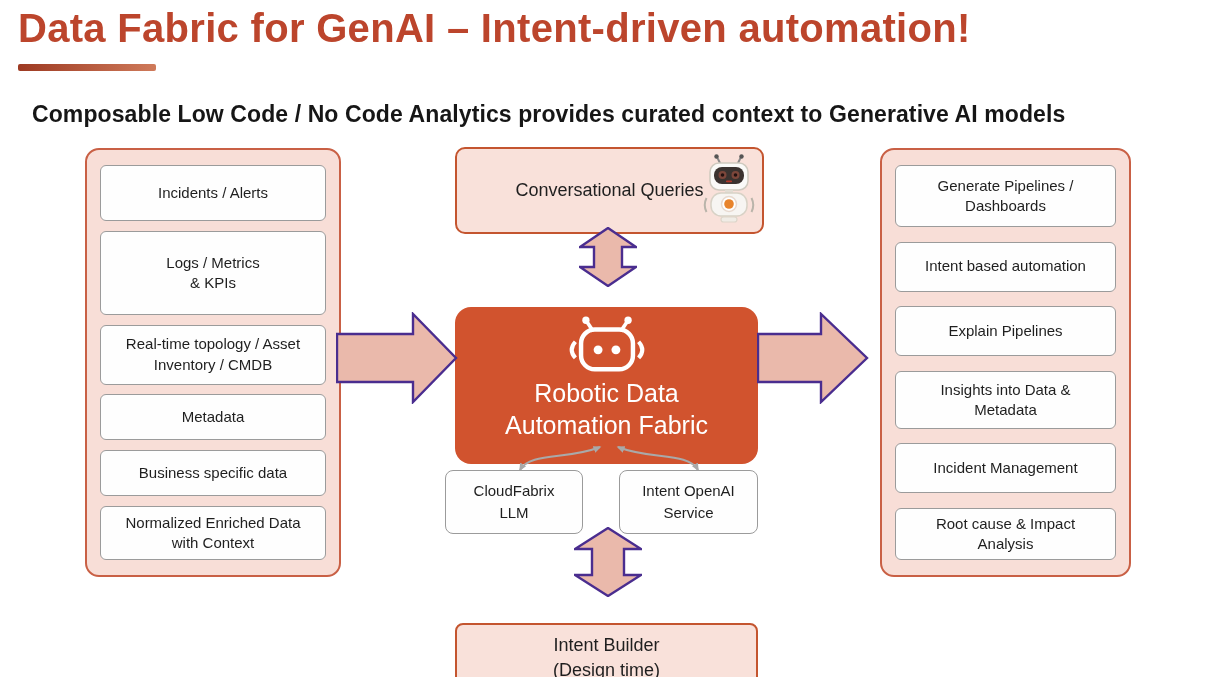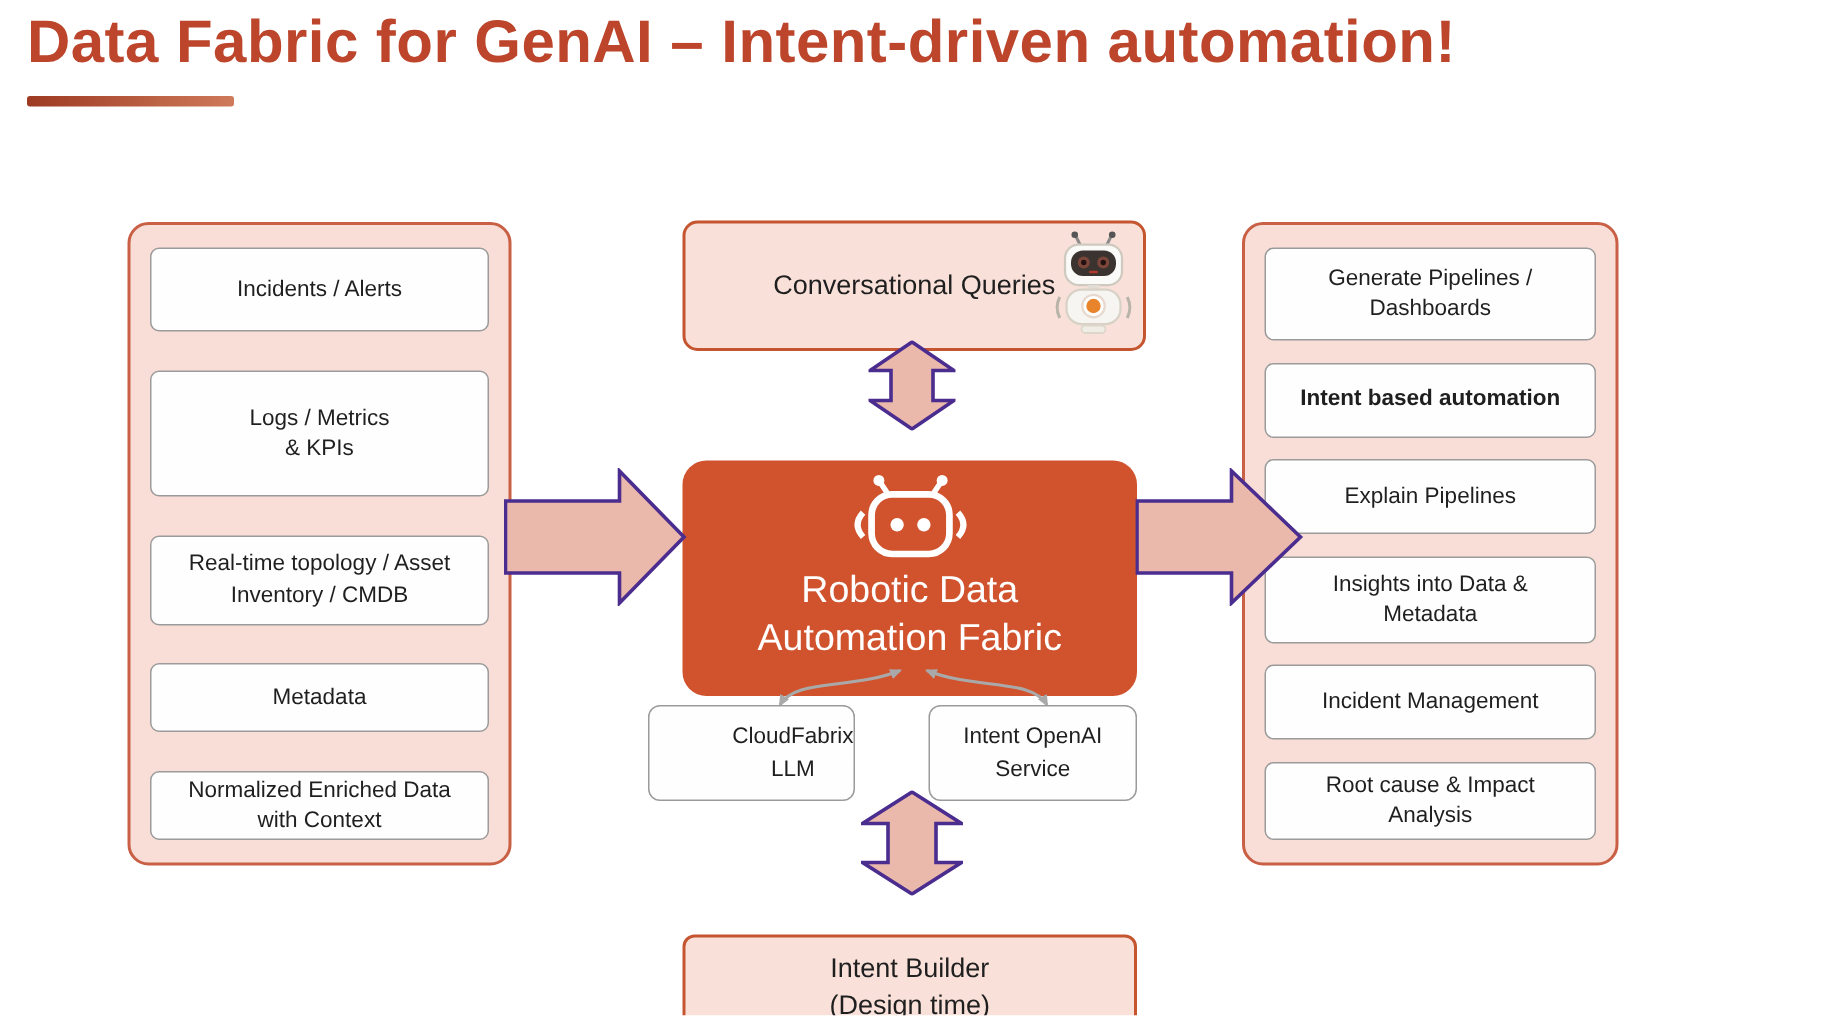--- a/index.html
+++ b/index.html
@@ -19,34 +19,34 @@
   .subtitle {
     position:absolute; left:32px; top:101px; font-size:23px; font-weight:700;
     color:#161616; letter-spacing:0.1px; white-space:nowrap;
   }
   .panel {
     position:absolute; background:#f8ded7; border:2px solid #c96045;
     border-radius:14px; display:flex; flex-direction:column;
     justify-content:space-between; padding:15px 13px;
   }
   .panel-left  { left:85px;  top:148px; width:256px; height:429px; }
-  .panel-right { left:828px; top:148px; width:251px; height:429px; }
+  .panel-right { left:880px; top:148px; width:251px; height:429px; }
   .item {
     width:100%; background:#fefefe; border:1.5px solid #9b9b9b; border-radius:6px;
     display:flex; align-items:center; justify-content:center; text-align:center;
     font-size:15px; color:#1f1f1f; white-space:pre-line; padding:2px 8px; line-height:1.35;
   }
   .panel-left  .item:nth-child(1){height:56px;}
   .panel-left  .item:nth-child(2){height:84px;}
   .panel-left  .item:nth-child(3){height:60px;}
   .panel-left  .item:nth-child(4){height:46px;}
   .panel-left  .item:nth-child(5){height:46px;}
   .panel-left  .item:nth-child(6){height:54px;}
   .panel-right .item:nth-child(1){height:62px;}
-  .panel-right .item:nth-child(2){height:50px;font-weight:bold;}
+  .panel-right .item:nth-child(2){height:50px;}
   .panel-right .item:nth-child(3){height:50px;}
   .panel-right .item:nth-child(4){height:58px;}
   .panel-right .item:nth-child(5){height:50px;}
   .panel-right .item:nth-child(6){height:52px;}
   .accent-box {
     position:absolute; background:#f9e1da; border:2px solid #c4552f; border-radius:10px;
     display:flex; align-items:center; justify-content:center; text-align:center;
     font-size:18px; color:#1f1f1f; white-space:pre-line; line-height:1.4;
   }
   .conv-box   { left:455px; top:147px; width:309px; height:87px; }
@@ -59,39 +59,41 @@
   }
   .rdaf-label {
     color:#ffffff; font-size:25px; line-height:1.28; text-align:center;
     white-space:pre-line; margin-top:2px;
   }
   .llm-box {
     position:absolute; background:#fefefe; border:1.5px solid #9b9b9b; border-radius:8px;
     display:flex; align-items:center; justify-content:center; text-align:center;
     font-size:15px; color:#1f1f1f; white-space:pre-line; line-height:1.45;
   }
-  .cf-box { left:432px; top:470px; width:138px; height:64px;justify-content:flex-end; }
+  .cf-box { left:445px; top:470px; width:138px; height:64px; }
   .az-box { left:619px; top:470px; width:139px; height:64px; }
   .arrow-svg { position:absolute; display:block; }
 </style>
 </head>
 <body>
 
 <div class="slide">
 
   <div class="title">Data Fabric for GenAI – Intent-driven automation!</div>
   <div class="title-underline"></div>
+  <div class="subtitle">Composable Low Code / No Code Analytics provides curated context to Generative AI models</div>
 
   <div class="panel panel-left">
     <div class="item">Incidents / Alerts</div>
     <div class="item">Logs / Metrics
 &amp; KPIs</div>
     <div class="item">Real-time topology / Asset
 Inventory / CMDB</div>
     <div class="item">Metadata</div>
+    <div class="item">Business specific data</div>
     <div class="item">Normalized Enriched Data
 with Context</div>
   </div>
 
   <div class="panel panel-right">
     <div class="item">Generate Pipelines /
 Dashboards</div>
     <div class="item">Intent based automation</div>
     <div class="item">Explain Pipelines</div>
     <div class="item">Insights into Data &amp;

